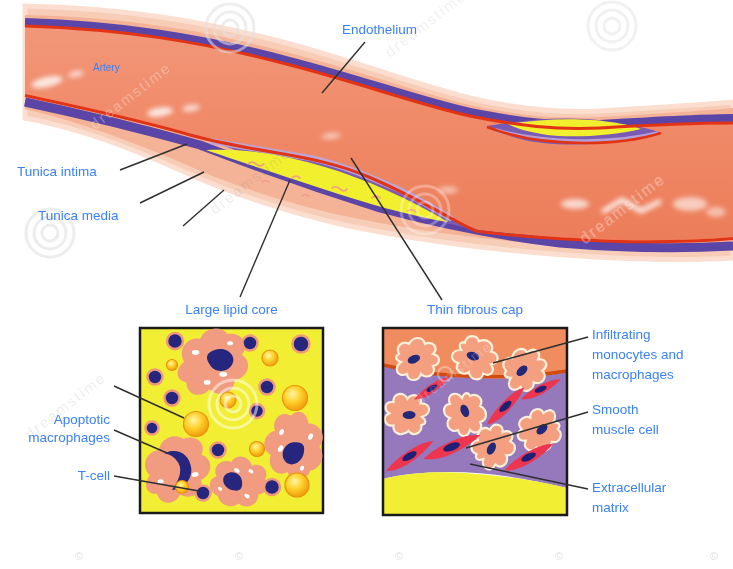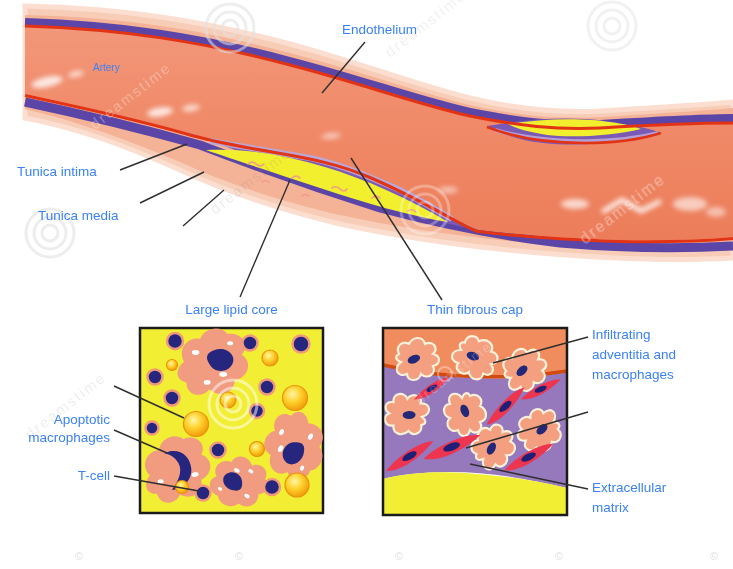--- a/index.html
+++ b/index.html
@@ -238,19 +238,21 @@
 
   <div class="lbl c" style="left:383px;top:301px;width:184px;">Thin fibrous cap</div>
 
 
   <div class="lbl r lh18" style="left:0;top:411px;width:110px;">Apoptotic
 macrophages</div>
 
   <div class="lbl r" style="left:0;top:467px;width:110px;">T-cell</div>
 
   <div class="lbl lh20" style="left:592px;top:325px;width:130px;">Infiltrating
-adventitia and
+monocytes and
 macrophages</div>
 
+  <div class="lbl lh20" style="left:592px;top:400px;width:130px;">Smooth
+muscle cell</div>
 
   <div class="lbl lh20" style="left:592px;top:478px;width:130px;">Extracellular
 matrix</div>
 </div>
 
 </body></html>

